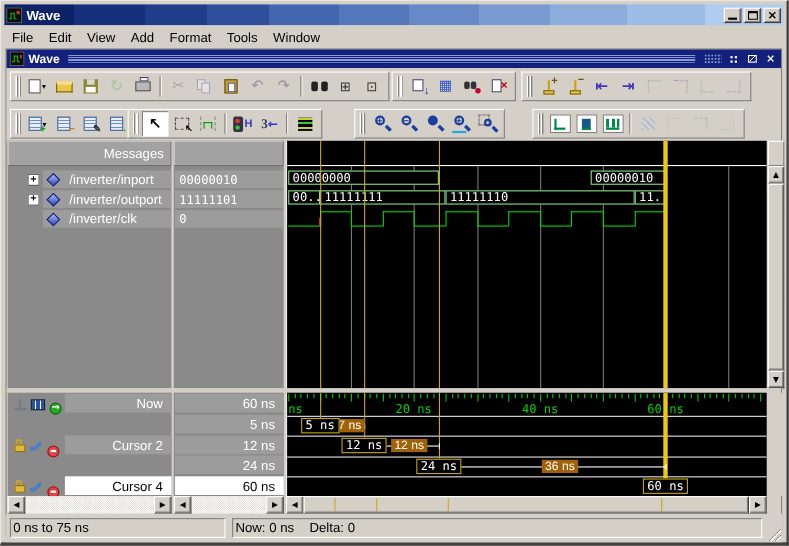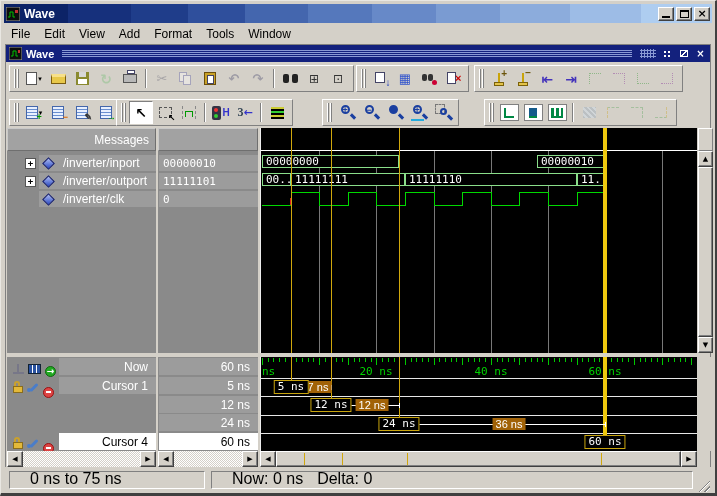--- a/index.html
+++ b/index.html
@@ -82,21 +82,21 @@
   .cname{position:absolute;right:8px;top:3px;color:#fff;font-size:12px}
   .cicons{position:absolute;left:6px;top:3px;display:flex;gap:4px;align-items:center}
   
   .sbtn{position:absolute;width:16px;height:16px;background:#d4d0c8;border:1px solid;border-color:#fff #404040 #404040 #fff;
     box-shadow:inset -1px -1px 0 #808080;display:flex;align-items:center;justify-content:center;font:7px "DejaVu Sans",sans-serif;color:#000}
   .strack{position:absolute;background:#fff;background-image:linear-gradient(45deg,#d4d0c8 25%,transparent 25%,transparent 75%,#d4d0c8 75%),linear-gradient(45deg,#d4d0c8 25%,transparent 25%,transparent 75%,#d4d0c8 75%);background-size:2px 2px;background-position:0 0,1px 1px}
   .sthumb{position:absolute;background:#d4d0c8;border:1px solid;border-color:#fff #404040 #404040 #fff;box-shadow:inset -1px -1px 0 #808080}
   
   #statusbar{left:4px;right:4px;top:466px;height:26px;background:#d4d0c8}
   .spanel{position:absolute;top:4px;height:18px;border:1px solid;border-color:#808080 #fff #fff #808080;
-    font-size:16px;color:#000;display:flex;align-items:flex-end;padding:0 20px;gap:14px}
+    font-size:12px;color:#000;display:flex;align-items:center;padding:0 2px;gap:14px}
   #grip{right:1px;bottom:1px;width:13px;height:13px;
     background:repeating-linear-gradient(135deg,transparent 0 2px,#808080 2px 3px,#fff 3px 4px);
     clip-path:polygon(100% 0,100% 100%,0 100%)}
   .divcol{background:#d4d0c8}
 </style>
 </head>
 <body>
 
 <div id="win">
 
@@ -589,30 +589,30 @@
   <div class="a gpane" id="cnames" style="left:6px;top:356px;width:149px;height:94px">
       <div class="crow" style="top: 0px;">
         <div class="band" style="left: 52px; background: rgb(156, 156, 156);"></div>
         <span class="cicons">
           <span><span style="width:11px;height:10px;display:inline-block;border-bottom:2px solid #778;position:relative"><i style="position:absolute;left:4px;top:0;width:2px;height:8px;background:#778"></i></span></span>
           <span><span style="width:13px;height:10px;display:inline-block;border:1px solid #123;background:repeating-linear-gradient(90deg,#2a52a0 0 3px,#fff 3px 4px)"></span></span>
           <span><span style="width:11px;height:11px;border-radius:50%;background:#2a2;border:1px solid #161;display:inline-flex;align-items:center;justify-content:center;color:#fff;font:bold 9px 'DejaVu Sans',sans-serif">→</span></span>
         </span>
         <span class="cname">Now</span>
       </div>
-      <div class="crow" style="top: 19px;">
+      <div class="crow" style="top: 38px;">
         <div class="band" style="left: 52px; background: rgb(156, 156, 156);"></div>
         <span class="cicons">
           <span><span style="position:relative;width:10px;height:12px;display:inline-block"><i style="position:absolute;left:1px;top:0;width:6px;height:6px;border:2px solid #caa12d;border-bottom:none;border-radius:4px 4px 0 0"></i><i style="position:absolute;left:0;bottom:0;width:10px;height:7px;background:#e3b93a;border:1px solid #8a6d1d"></i></span></span>
           <span><span style="display:inline-block;width:12px;height:12px;position:relative"><i style="position:absolute;left:2px;top:5px;width:10px;height:3px;background:#4a7dc9;border-radius:2px;transform:rotate(-45deg)"></i><i style="position:absolute;left:0;top:7px;width:4px;height:4px;border:2px solid #4a7dc9;border-radius:50%"></i></span></span>
           <span><span style="width:11px;height:11px;border-radius:50%;background:#d44;border:1px solid #911;display:inline-flex;align-items:center;justify-content:center">
               <i style="width:5px;height:2px;background:#fff"></i>
             </span></span>
         </span>
-        <span class="cname">Cursor 1</span>
+        <span class="cname">Cursor 2</span>
       </div>
       <div class="crow" style="top: 75px;">
         <div class="band" style="left: 52px; background: rgb(255, 255, 255);"></div>
         <span class="cicons">
           <span><span style="position:relative;width:10px;height:12px;display:inline-block"><i style="position:absolute;left:1px;top:0;width:6px;height:6px;border:2px solid #caa12d;border-bottom:none;border-radius:4px 4px 0 0"></i><i style="position:absolute;left:0;bottom:0;width:10px;height:7px;background:#e3b93a;border:1px solid #8a6d1d"></i></span></span>
           <span><span style="display:inline-block;width:12px;height:12px;position:relative"><i style="position:absolute;left:2px;top:5px;width:10px;height:3px;background:#4a7dc9;border-radius:2px;transform:rotate(-45deg)"></i><i style="position:absolute;left:0;top:7px;width:4px;height:4px;border:2px solid #4a7dc9;border-radius:50%"></i></span></span>
           <span><span style="width:11px;height:11px;border-radius:50%;background:#d44;border:1px solid #911;display:inline-flex;align-items:center;justify-content:center">
               <i style="width:5px;height:2px;background:#fff"></i>
             </span></span>
         </span>

